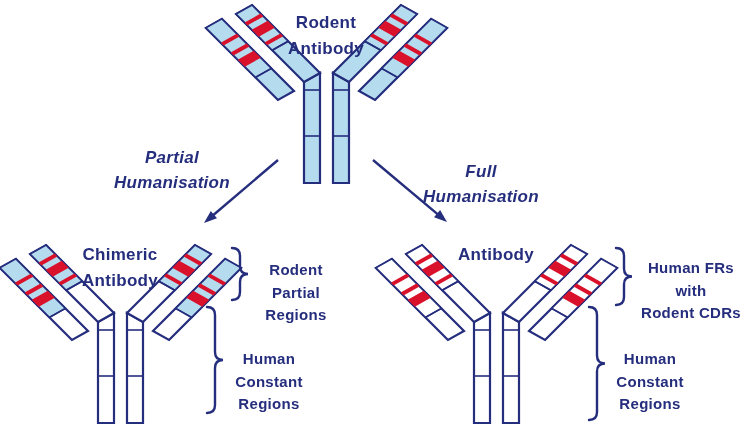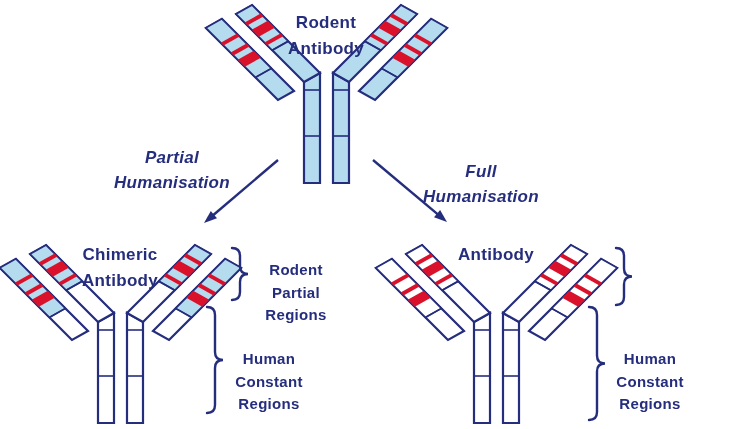--- a/index.html
+++ b/index.html
@@ -163,20 +163,25 @@
     <span>Partial</span>
     <span>Regions</span>
   </div>
 
   <div class="lbl annot" style="left:269px;top:344px;">
     <span>Human</span>
     <span>Constant</span>
     <span>Regions</span>
   </div>
 
+  <div class="lbl annot" style="left:691px;top:253px;">
+    <span>Human FRs</span>
+    <span>with</span>
+    <span>Rodent CDRs</span>
+  </div>
 
   <div class="lbl annot" style="left:650px;top:344px;">
     <span>Human</span>
     <span>Constant</span>
     <span>Regions</span>
   </div>
 
 </div>
 
 </body></html>

